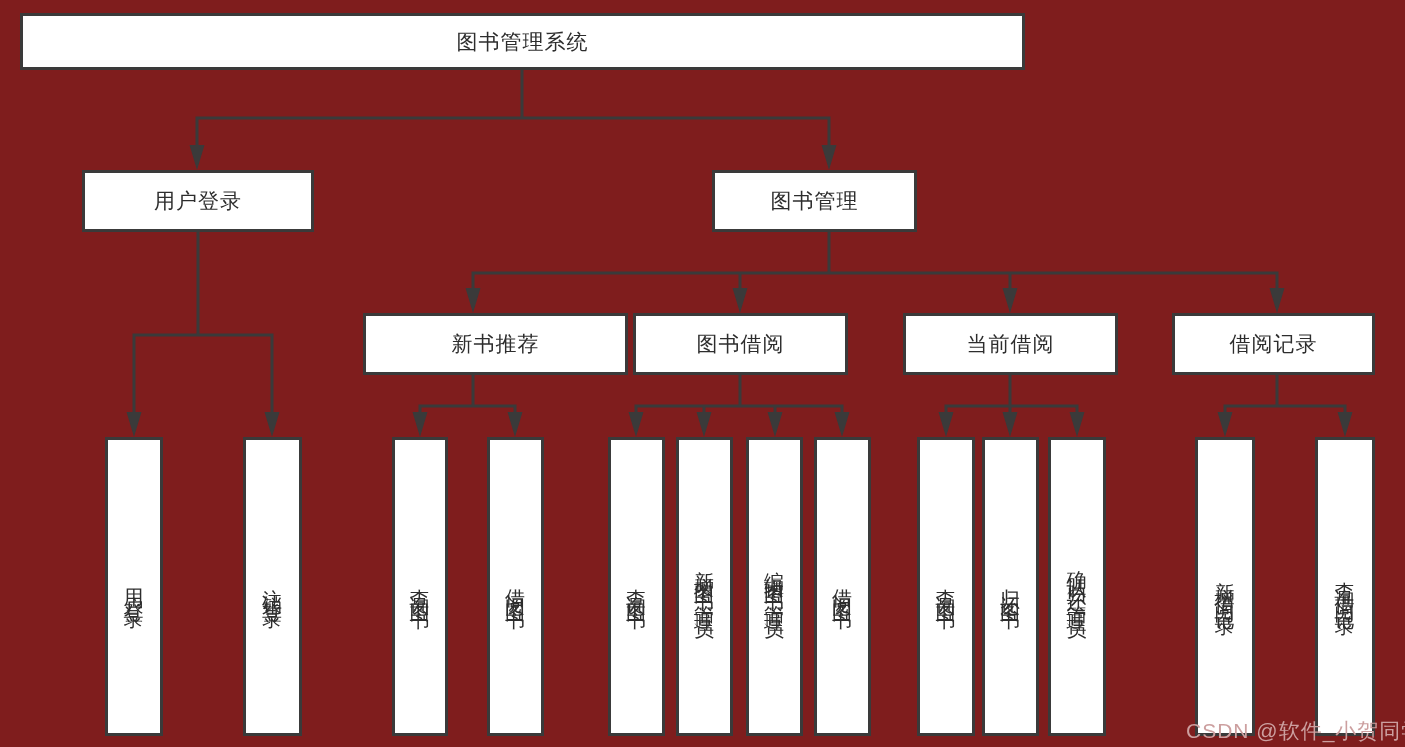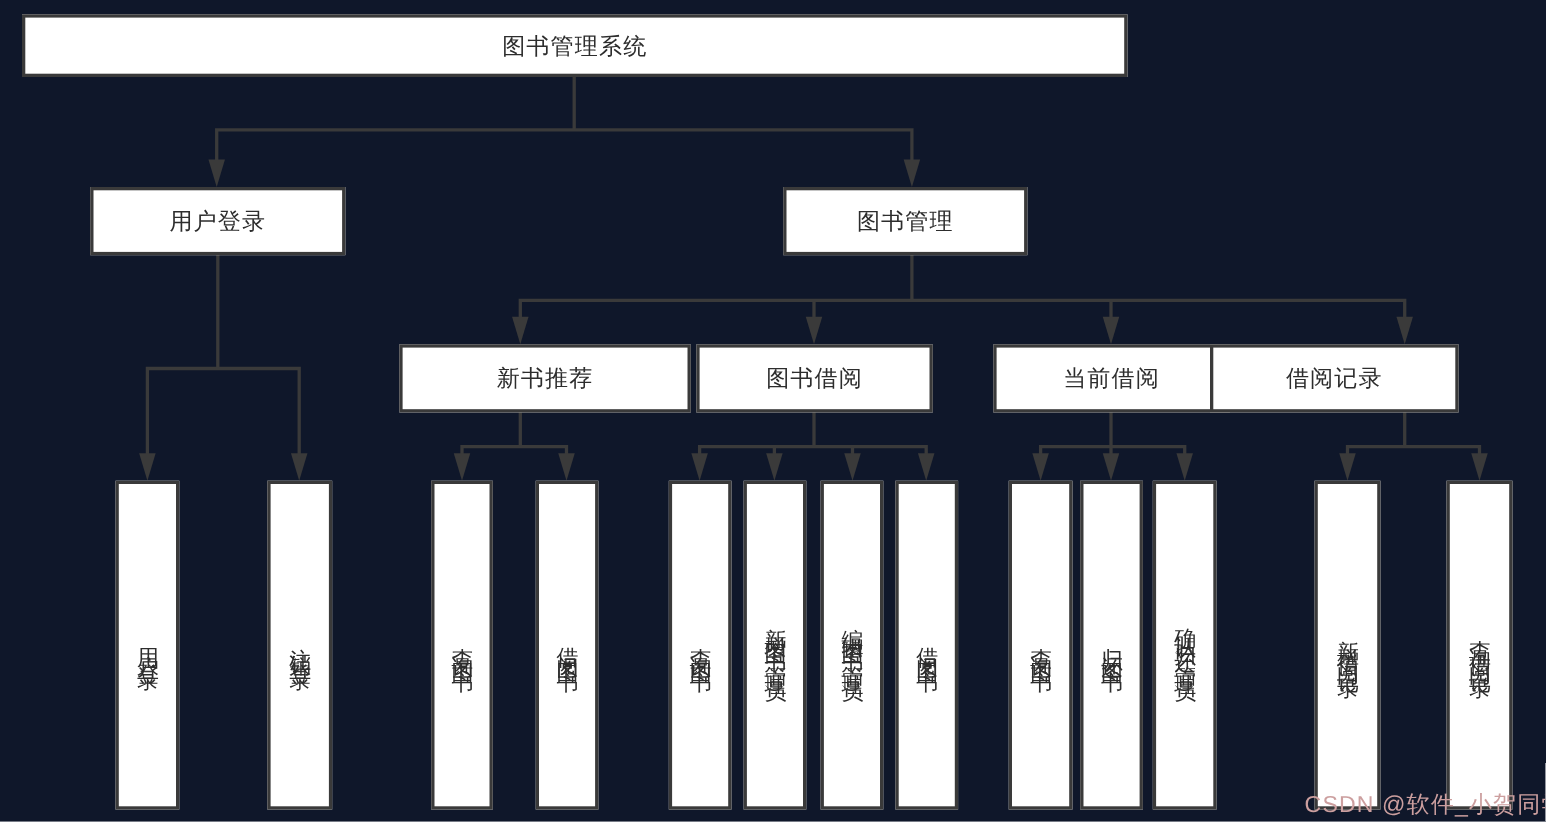--- a/index.html
+++ b/index.html
@@ -1,19 +1,19 @@
 <!DOCTYPE html>
 <html><head>
 <meta charset="utf-8">
 <style>
   html,body{margin:0;padding:0;background:#ffffff;}
   .canvas{
     position:relative;
     width:1405px;height:747px;
-    background:#0f172a;
+    background:#7f1d1d;
     overflow:hidden;
     font-family:"Liberation Sans","DejaVu Sans",sans-serif;
   }
   .wires{position:absolute;left:0;top:0;z-index:0;}
   .box{
     position:absolute;
     box-sizing:border-box;
     background:#ffffff;
     border:3px solid #3a3a3a;
     color:#2d2d2d;
@@ -73,26 +73,26 @@
         <polygon points="1002.5,412 1017.5,412 1010,437" fill="#3a3a3a"></polygon>
         <polygon points="1069.5,412 1084.5,412 1077,437" fill="#3a3a3a"></polygon>
         <polygon points="1217.5,412 1232.5,412 1225,437" fill="#3a3a3a"></polygon>
         <polygon points="1337.5,412 1352.5,412 1345,437" fill="#3a3a3a"></polygon>
       </g>
   </svg>
 
   <div class="box h" style="left:20px;top:13px;width:1005px;height:57px">图书管理系统</div>
 
   <div class="box h" style="left:82px;top:170px;width:232px;height:62px">用户登录</div>
-  <div class="box h" style="left:712px;top:170px;width:222px;height:62px">图书管理</div>
+  <div class="box h" style="left:712px;top:170px;width:205px;height:62px">图书管理</div>
 
   <div class="box h" style="left:363px;top:313px;width:265px;height:62px">新书推荐</div>
   <div class="box h" style="left:903px;top:313px;width:215px;height:62px">当前借阅</div>
   <div class="box h" style="left:633px;top:313px;width:215px;height:62px">图书借阅</div>
-  <div class="box h" style="left:1100px;top:313px;width:226px;height:62px">借阅记录</div>
+  <div class="box h" style="left:1172px;top:313px;width:203px;height:62px">借阅记录</div>
 
   <div class="box v" style="left:105px;top:437px;width:58px;height:299px">用户登录</div>
   <div class="box v" style="left:243px;top:437px;width:59px;height:299px">注销登录</div>
 
   <div class="box v" style="left:392px;top:437px;width:56px;height:299px">查询图书</div>
   <div class="box v" style="left:487px;top:437px;width:57px;height:299px">借阅图书</div>
 
   <div class="box v" style="left:608px;top:437px;width:57px;height:299px">查询图书</div>
   <div class="box v" style="left:676px;top:437px;width:57px;height:299px">新增图书（管理员）</div>
   <div class="box v" style="left:746px;top:437px;width:57px;height:299px">编辑图书（管理员）</div>

